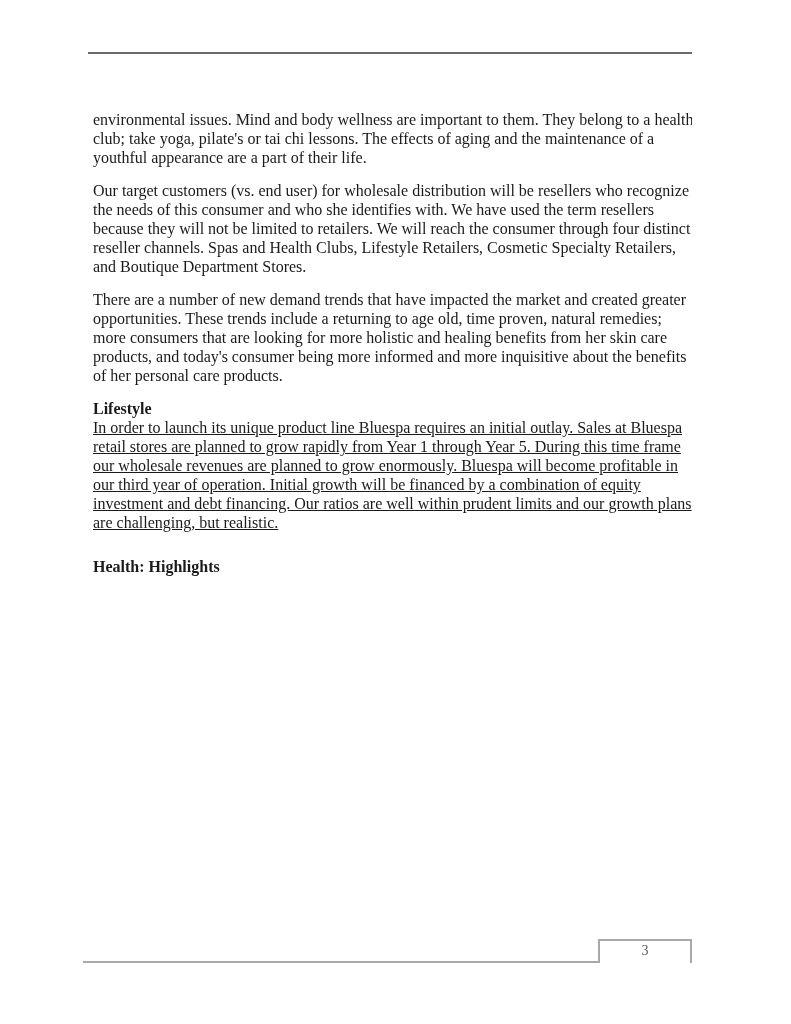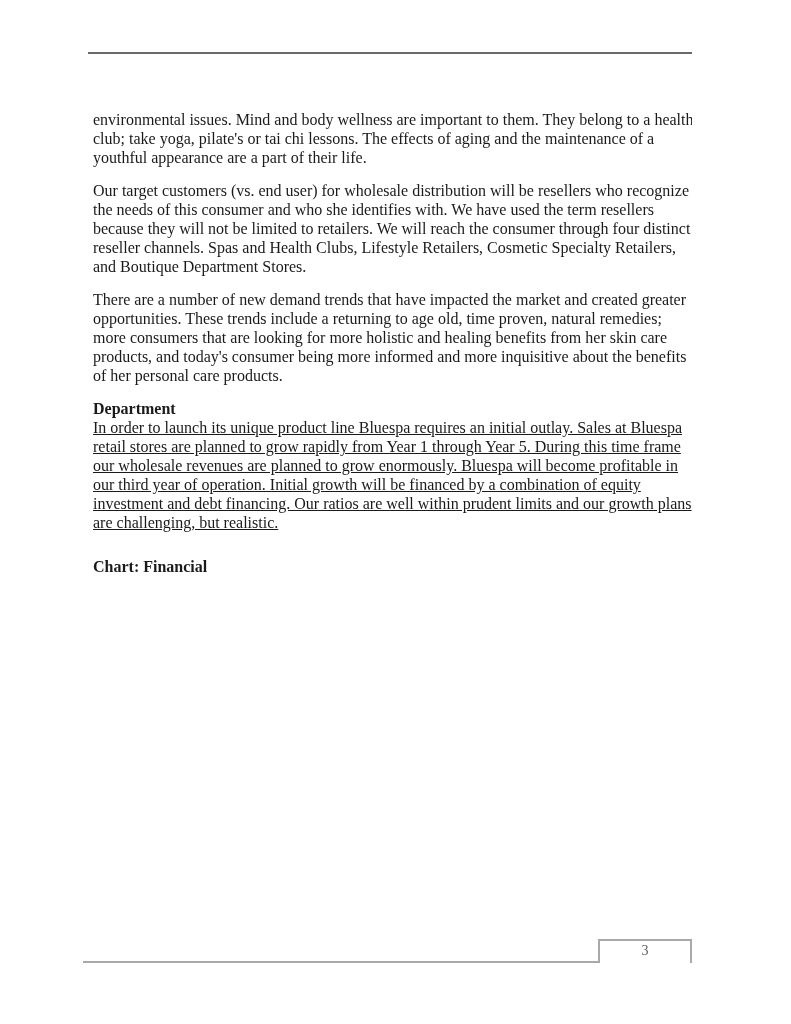--- a/index.html
+++ b/index.html
@@ -78,24 +78,24 @@
 
 <div class="page">
 
   <div class="header-rule"></div>
 
   <div class="content">
     <p>environmental issues. Mind and body wellness are important to them. They belong to a health club; take yoga, pilate's or tai chi lessons. The effects of aging and the maintenance of a youthful appearance are a part of their life.</p>
     <p>Our target customers (vs. end user) for wholesale distribution will be resellers who recognize the needs of this consumer and who she identifies with. We have used the term resellers because they will not be limited to retailers. We will reach the consumer through four distinct reseller channels. Spas and Health Clubs, Lifestyle Retailers, Cosmetic Specialty Retailers, and Boutique Department Stores.</p>
     <p>There are a number of new demand trends that have impacted the market and created greater opportunities. These trends include a returning to age old, time proven, natural remedies; more consumers that are looking for more holistic and healing benefits from her skin care products, and today's consumer being more informed and more inquisitive about the benefits of her personal care products.</p>
 
-    <div class="section-heading">Department</div>
+    <div class="section-heading">Lifestyle</div>
     <p class="section-body">In order to launch its unique product line Bluespa requires an initial outlay. Sales at Bluespa retail stores are planned to grow rapidly from Year 1 through Year 5. During this time frame our wholesale revenues are planned to grow enormously. Bluespa will become profitable in our third year of operation. Initial growth will be financed by a combination of equity investment and debt financing. Our ratios are well within prudent limits and our growth plans are challenging, but realistic.</p>
 
-    <div class="chart-label">Chart: Financial</div>
+    <div class="chart-label">Health: Highlights</div>
   </div>
 
   <div class="footer-rule"></div>
 
   <div class="page-number-box">
     <span>3</span>
   </div>
 
 </div>
 

